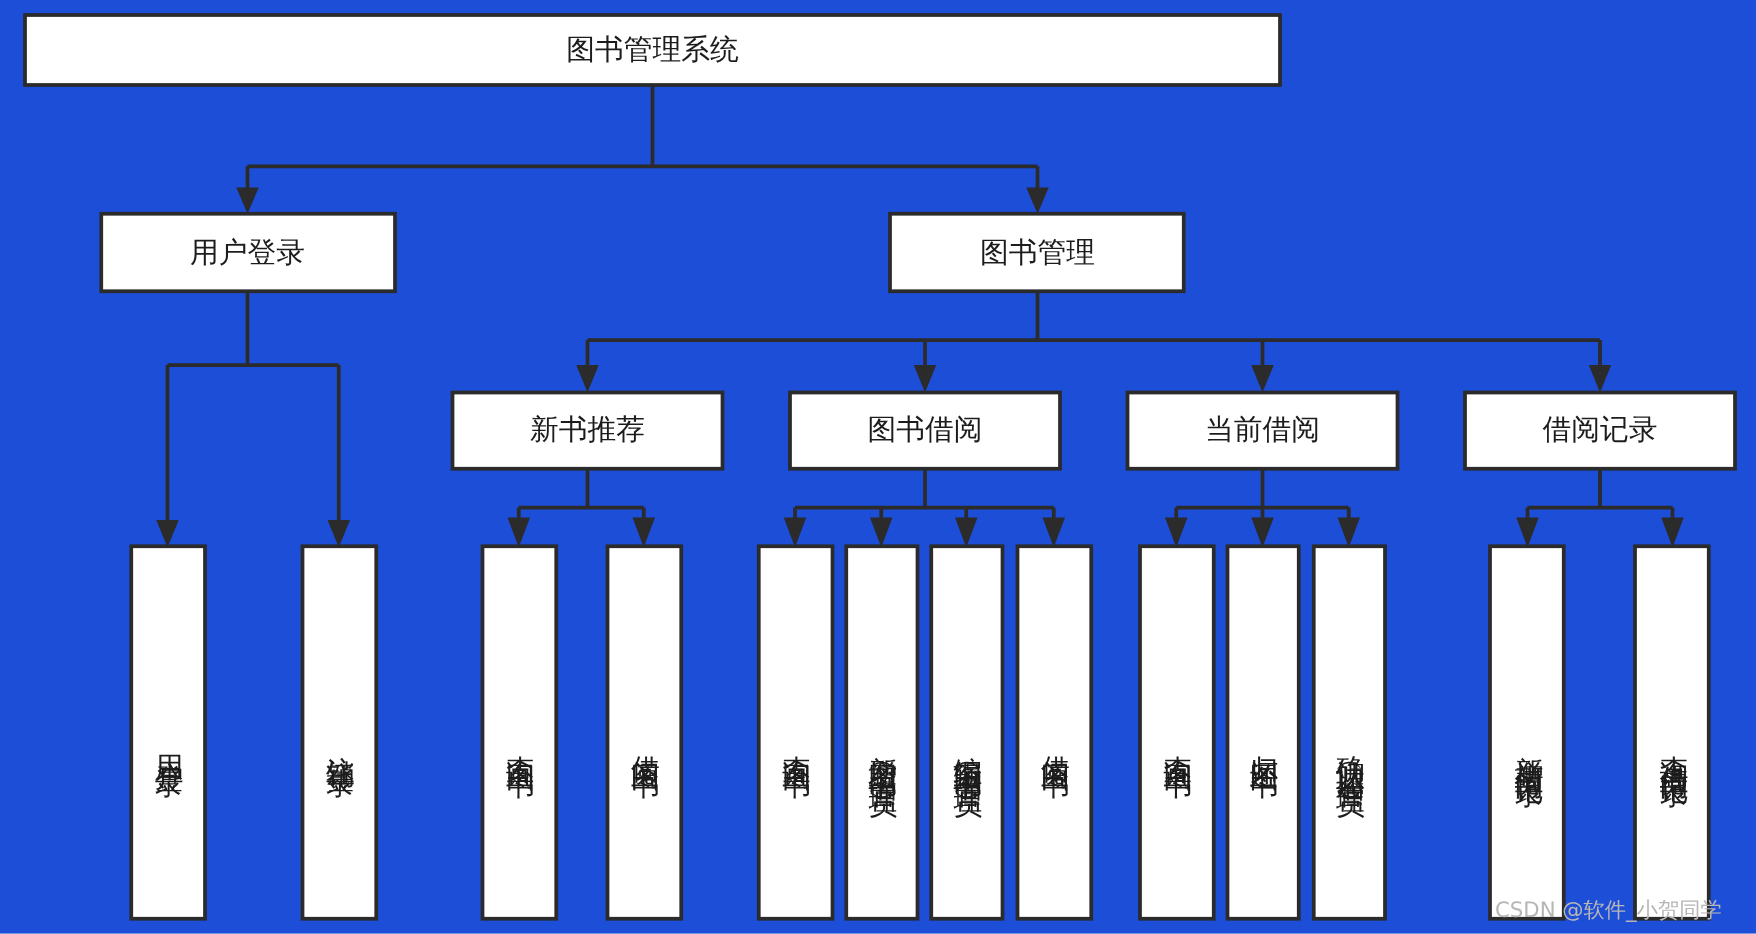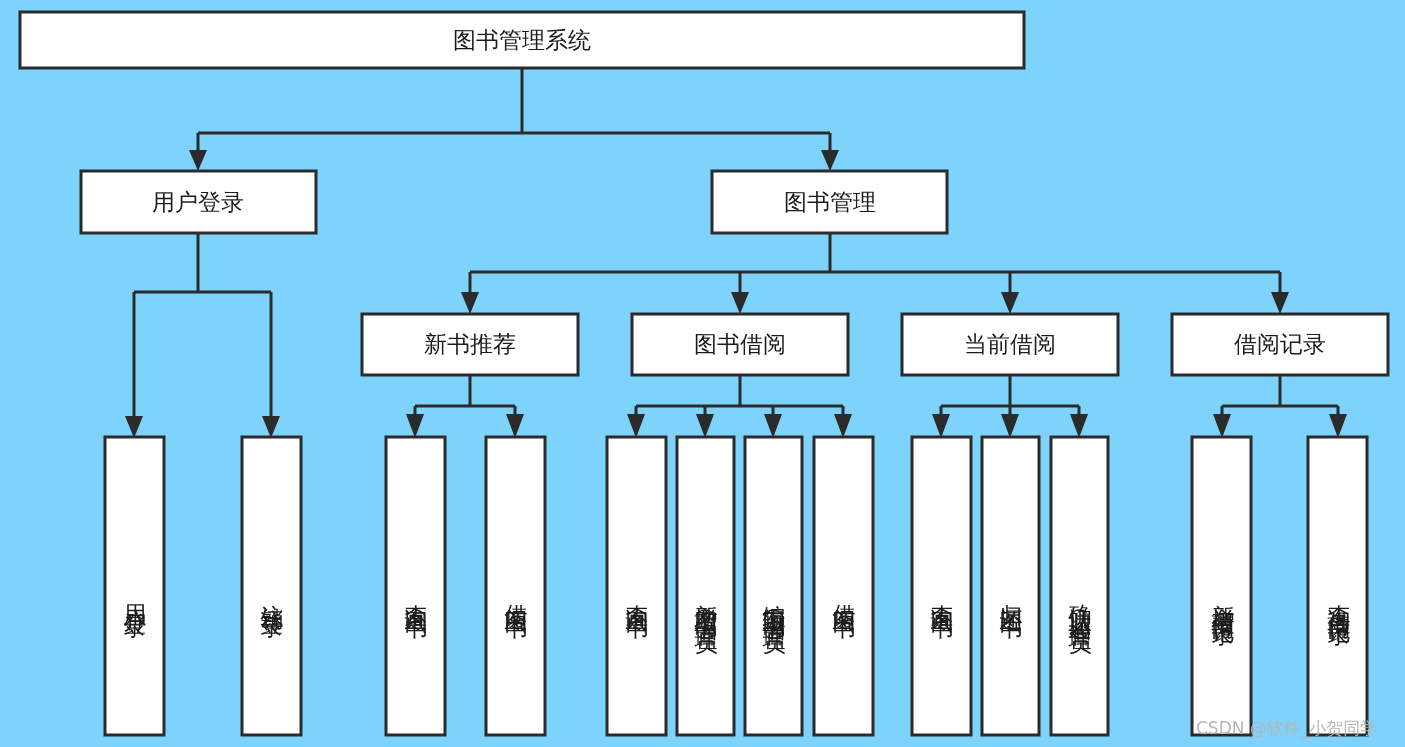--- a/index.html
+++ b/index.html
@@ -10,21 +10,21 @@
   body {
     width: 1405px;
     height: 747px;
     font-family: "DejaVu Sans", "Liberation Sans", sans-serif;
     overflow: hidden;
   }
   #diagram-root {
     position: relative;
     width: 1405px;
     height: 747px;
-    background: #7dd3fc;
+    background: #1d4ed8;
   }
   svg.canvas {
     position: absolute;
     top: 0;
     left: 0;
     width: 1405px;
     height: 747px;
   }
   .node-box {
     fill: #ffffff;

